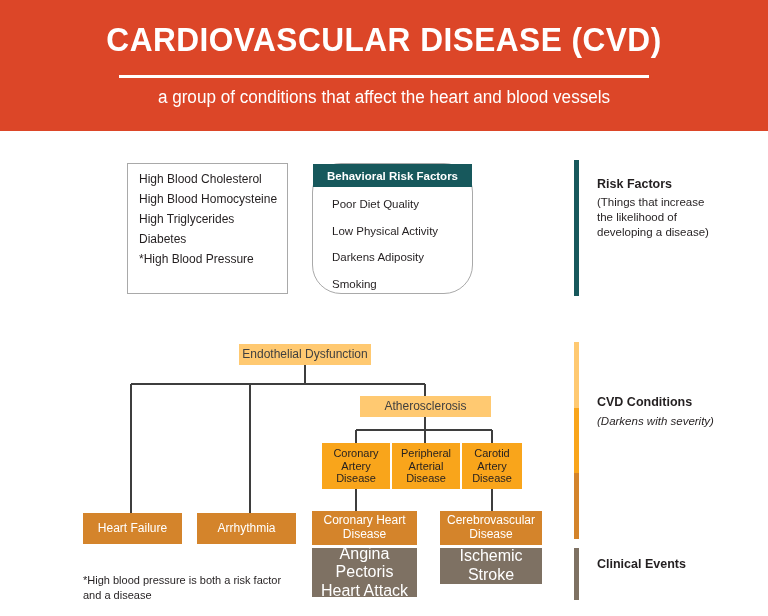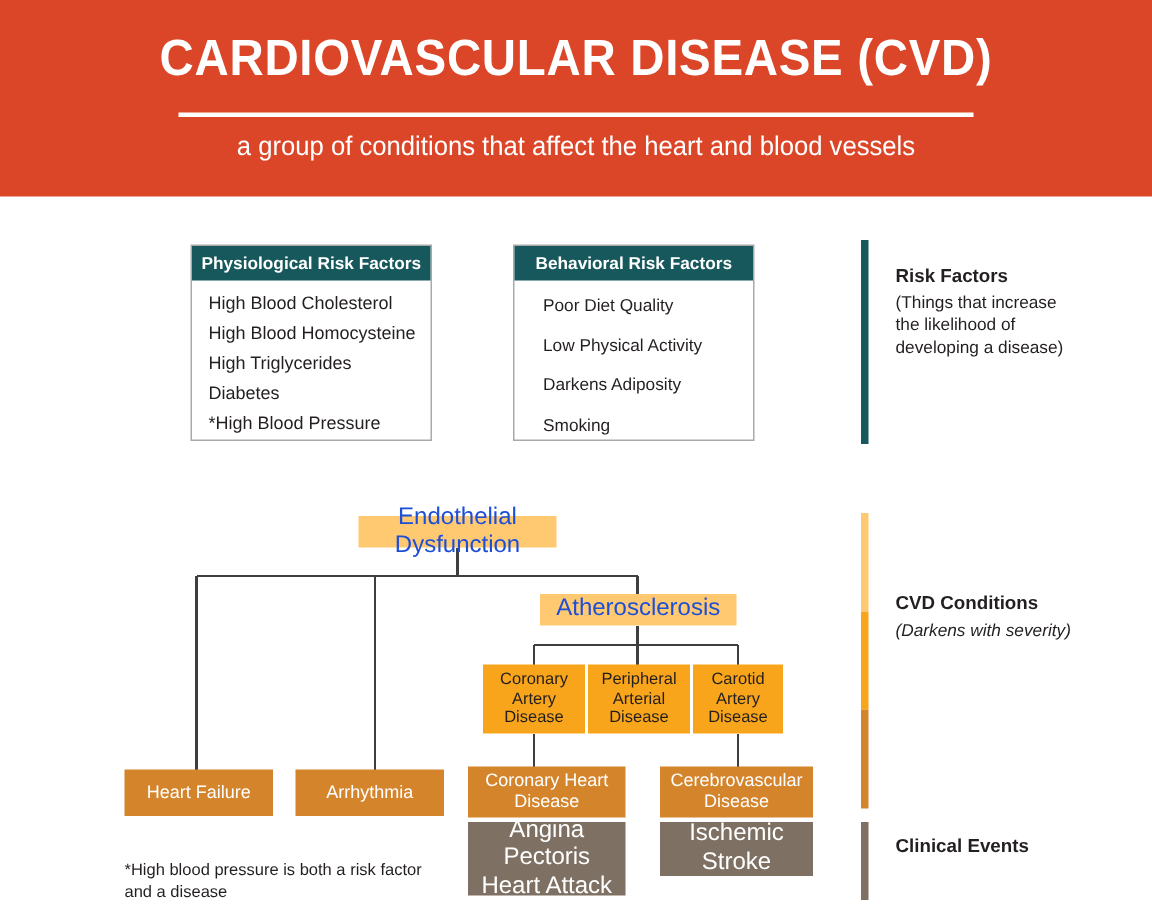--- a/index.html
+++ b/index.html
@@ -80,21 +80,21 @@
     padding: 0;
   }
   .risk-list li {
     font-size: 12px;
     color: #231f20;
     line-height: 1;
   }
   #card-physiological { left: 127px; top: 163px; width: 161px; height: 131px; }
   #card-physiological .risk-list { padding: 9px 0 0 11px; }
   #card-physiological .risk-list li { margin-bottom: 8px; }
-  #card-behavioral { left: 342px; top: 163px; width: 161px; height: 131px; }
+  #card-behavioral { left: 312px; top: 163px; width: 161px; height: 131px; border-radius: 29px; }
   #card-behavioral .risk-list { padding: 12px 0 0 19px; }
   #card-behavioral .risk-list li { margin-bottom: 15px; font-size: 11.5px; }
 
   
   .legend-bar {
     position: absolute;
     width: 5px;
   }
   #legend-bar-risk { left: 574px; top: 160px; height: 136px; background: #17585c; }
   #legend-bar-cvd-1 { left: 574px; top: 342px; height: 66px; background: #ffc971; }
@@ -130,21 +130,21 @@
   }
   .node {
     position: absolute;
     box-sizing: border-box;
     display: flex;
     align-items: center;
     justify-content: center;
     text-align: center;
     line-height: 1.16;
   }
-  .node-l1 { background: #ffc971; color: #1d4ed8; font-size: 16px; }
+  .node-l1 { background: #ffc971; color: #404040; font-size: 12px; }
   .node-l2 { background: #f9a51b; color: #231f20; font-size: 11px; }
   .node-l3 { background: #d4842b; color: #ffffff; font-size: 12px; }
   .node-events { background: #7e7163; color: #ffffff; font-size: 16px; }
 
   #node-endothelial    { left: 239px; top: 344px; width: 132px; height: 21px; }
   #node-atherosclerosis{ left: 360px; top: 396px; width: 131px; height: 21px; }
   #node-coronary-artery{ left: 322px; top: 443px; width: 68px; height: 46px; }
   #node-peripheral     { left: 392px; top: 443px; width: 68px; height: 46px; }
   #node-carotid        { left: 462px; top: 443px; width: 60px; height: 46px; }
   #node-heart-failure  { left: 83px;  top: 513px; width: 99px; height: 31px; }
@@ -166,21 +166,20 @@
 </head>
 <body>
 
 <div id="header">
   <div id="header-title">CARDIOVASCULAR DISEASE (CVD)</div>
   <div id="header-rule"></div>
   <div id="header-subtitle">a group of conditions that affect the heart and blood vessels</div>
 </div>
 
 <div class="risk-card" id="card-physiological">
-  <div class="risk-card-header">Physiological Risk Factors</div>
   <ul class="risk-list">
     <li>High Blood Cholesterol</li>
     <li>High Blood Homocysteine</li>
     <li>High Triglycerides</li>
     <li>Diabetes</li>
     <li>*High Blood Pressure</li>
   </ul>
 </div>
 
 <div class="risk-card" id="card-behavioral">

